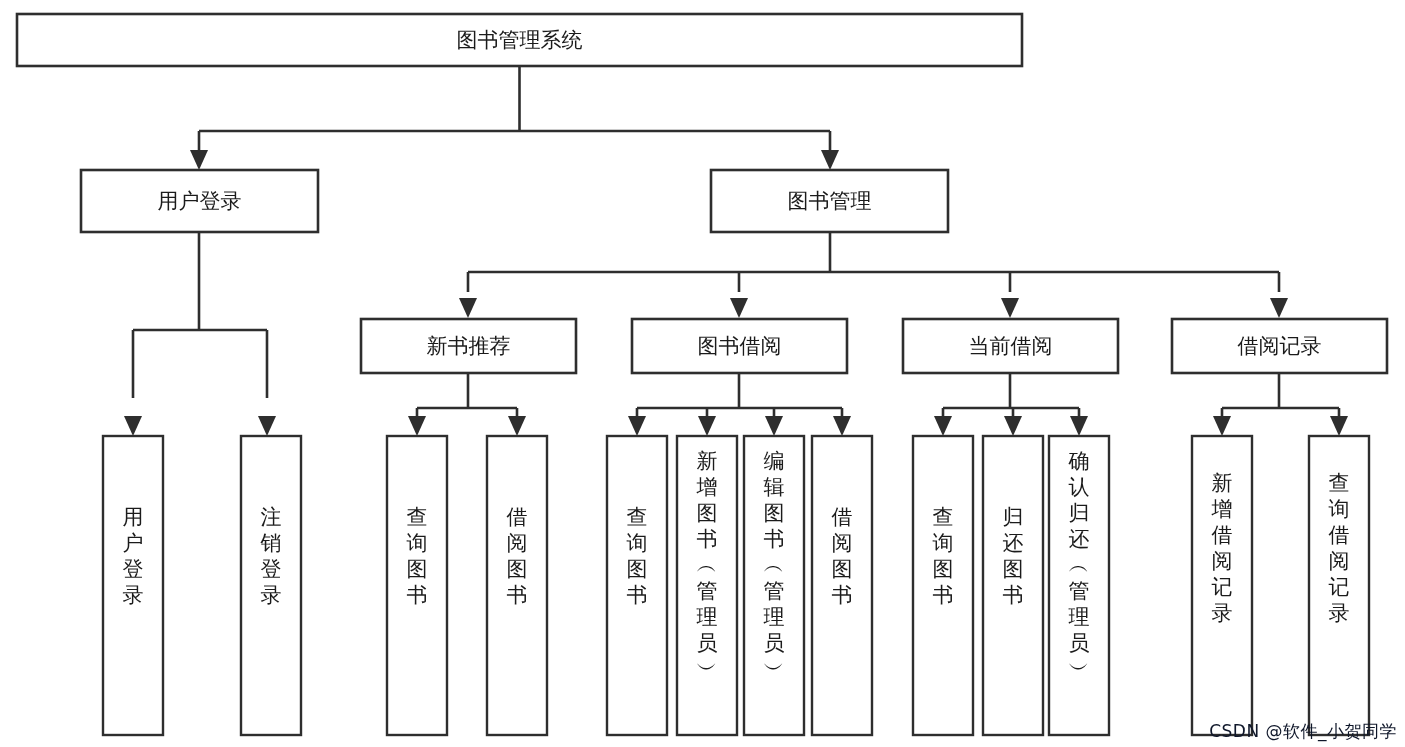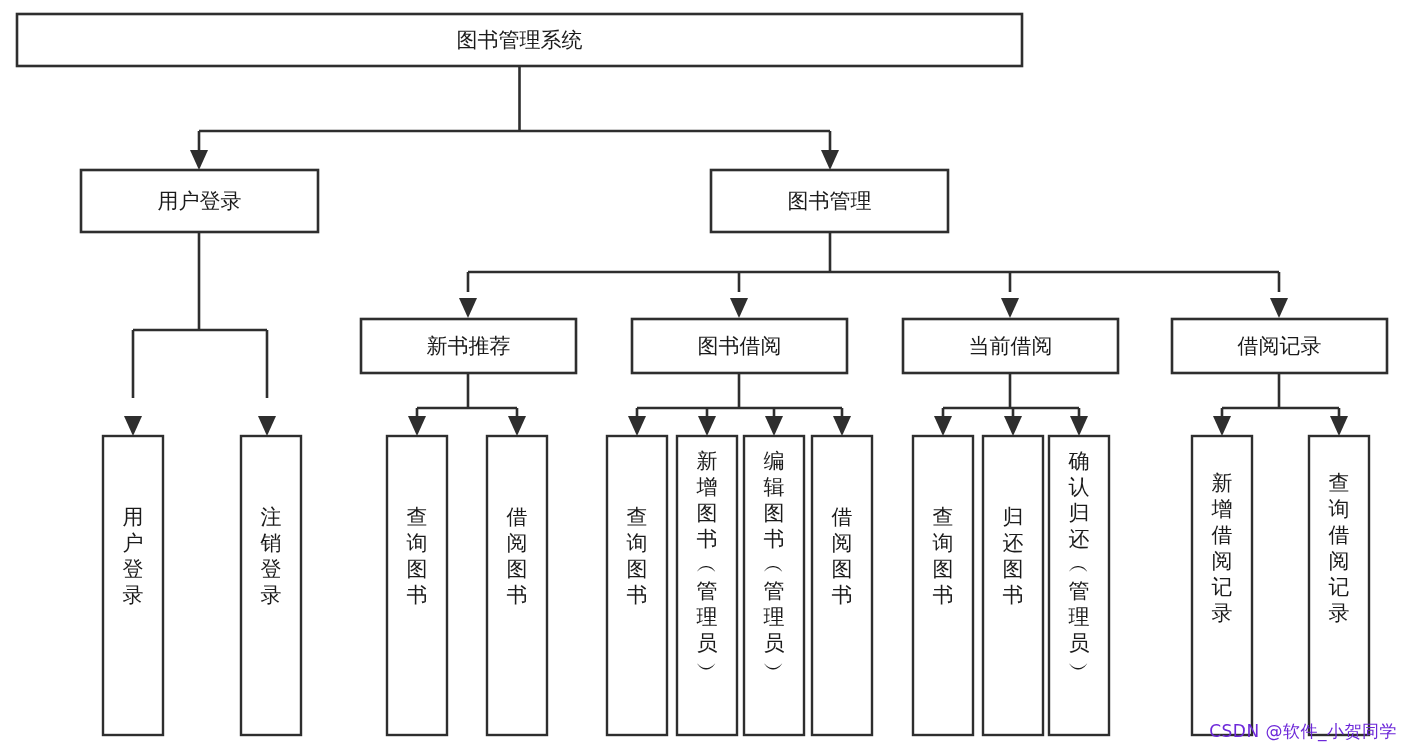--- a/index.html
+++ b/index.html
@@ -55,21 +55,21 @@
     fill: #1b1b1b;
     font-size: 21px;
     text-anchor: middle;
   }
   .watermark {
     position: absolute;
     right: 8px;
     bottom: 4px;
     font-family: "DejaVu Sans", "Liberation Sans", sans-serif;
     font-size: 17px;
-    color: #6d28d9;
+    color: #0f172a;
     letter-spacing: 0.5px;
     white-space: nowrap;
     user-select: none;
   }
 </style>
 </head>
 <body>
 
 <div id="diagram-root">
   <svg width="1405" height="747" viewBox="0 0 1405 747" xmlns="http://www.w3.org/2000/svg">

